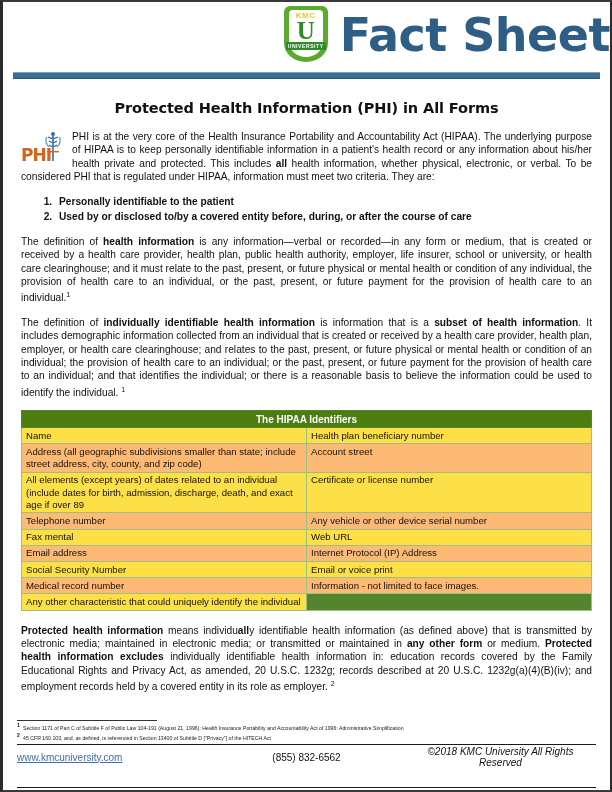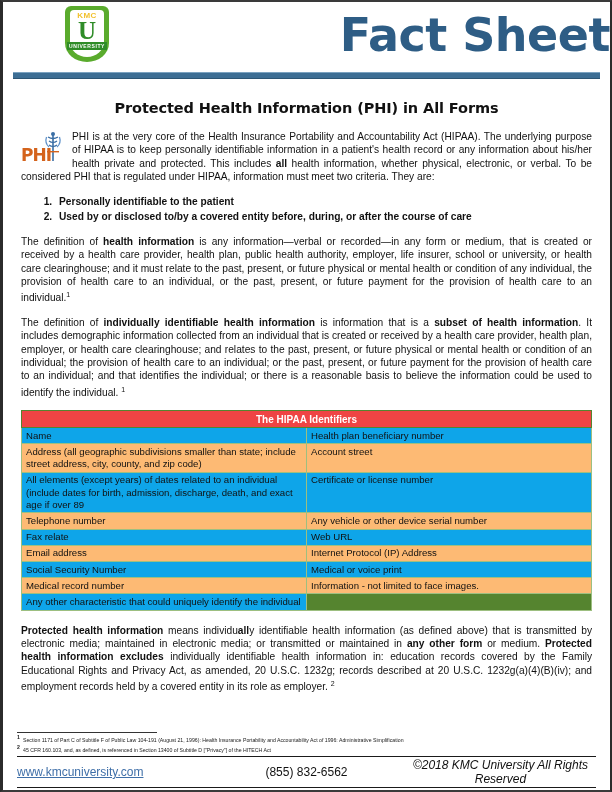--- a/index.html
+++ b/index.html
@@ -21,24 +21,22 @@
     border-right: 2px solid #2b2b2b;
     border-top: 2px solid #3a3a3a;
     border-bottom: 2px solid #3a3a3a;
   }
 
   
   .masthead {
     height: 66px;
     display: flex;
     align-items: center;
-    justify-content: space-between;
-    padding-left: 30px;
-    box-sizing: border-box;
-    margin-left: 28px;
+    justify-content: flex-end;
+    box-sizing: border-box;
   }
   .logo-wrap {
     width: 54px;
     height: 62px;
     position: relative;
     flex: 0 0 auto;
     margin-right: 6px;
   }
   .shield {
     position: absolute;
@@ -165,38 +163,38 @@
   
   table.hipaa {
     width: 100%;
     border-collapse: collapse;
     margin: 4px 0 13px 0;
     font-size: 9.6px;
     color: #111;
     table-layout: fixed;
   }
   table.hipaa th.tbl-title {
-    background: #ef4444;
+    background: #4d7c0f;
     color: #ffffff;
     font-weight: bold;
     font-size: 10px;
     text-align: center;
     padding: 2.5px 0;
     border: 1px solid #55842f;
   }
   table.hipaa td {
     border: 1px solid #9dbf80;
     padding: 1.5px 4px;
     vertical-align: top;
     line-height: 12.2px;
   }
   table.hipaa td.col-l { width: 62%; }
   table.hipaa td.col-r { width: 38%; }
   tr.shade td { background: #fdba74; }
-  tr.plain td { background: #0ea5e9; }
+  tr.plain td { background: #fde047; }
   td.darkfill { background: #55842f !important; }
 
   
   .footer-area {
     position: absolute;
     left: 0; right: 0; bottom: 0;
     padding: 0 14px 2px 14px;
     box-sizing: border-box;
   }
   .fn-rule {
@@ -215,24 +213,24 @@
   }
   .footnote .fn-num {
     position: absolute;
     left: 0; top: -3px;
     font-size: 5.2px;
     font-weight: bold;
   }
   .footer-bar {
     border-top: 1px solid #1a1a1a;
     border-bottom: 1px solid #1a1a1a;
-    padding: 1px 0 1px 0;
+    padding: 1px 0 19px 0;
     display: flex;
     align-items: center;
-    font-size: 12px;
+    font-size: 10px;
     color: #111;
     margin-top: 1px;
   }
   .footer-left { flex: 0 0 33%; }
   .footer-left a {
     color: #3f6fa8;
     text-decoration: underline;
   }
   .footer-mid { flex: 0 0 34%; text-align: center; }
   .footer-right { flex: 0 0 33%; text-align: center; font-style: italic; }
@@ -301,30 +299,30 @@
         </tr>
         <tr class="plain">
           <td class="col-l">All elements (except years) of dates related to an individual (include dates for birth, admission, discharge, death, and exact age if over 89</td>
           <td class="col-r">Certificate or license number</td>
         </tr>
         <tr class="shade">
           <td class="col-l">Telephone number</td>
           <td class="col-r">Any vehicle or other device serial number</td>
         </tr>
         <tr class="plain">
-          <td class="col-l">Fax relate</td>
+          <td class="col-l">Fax mental</td>
           <td class="col-r">Web URL</td>
         </tr>
         <tr class="shade">
           <td class="col-l">Email address</td>
           <td class="col-r">Internet Protocol (IP) Address</td>
         </tr>
         <tr class="plain">
           <td class="col-l">Social Security Number</td>
-          <td class="col-r">Medical or voice print</td>
+          <td class="col-r">Email or voice print</td>
         </tr>
         <tr class="shade">
           <td class="col-l">Medical record number</td>
           <td class="col-r">Information - not limited to face images.</td>
         </tr>
         <tr class="plain">
           <td class="col-l">Any other characteristic that could uniquely identify the individual</td>
           <td class="col-r darkfill"></td>
         </tr>
       </tbody>

